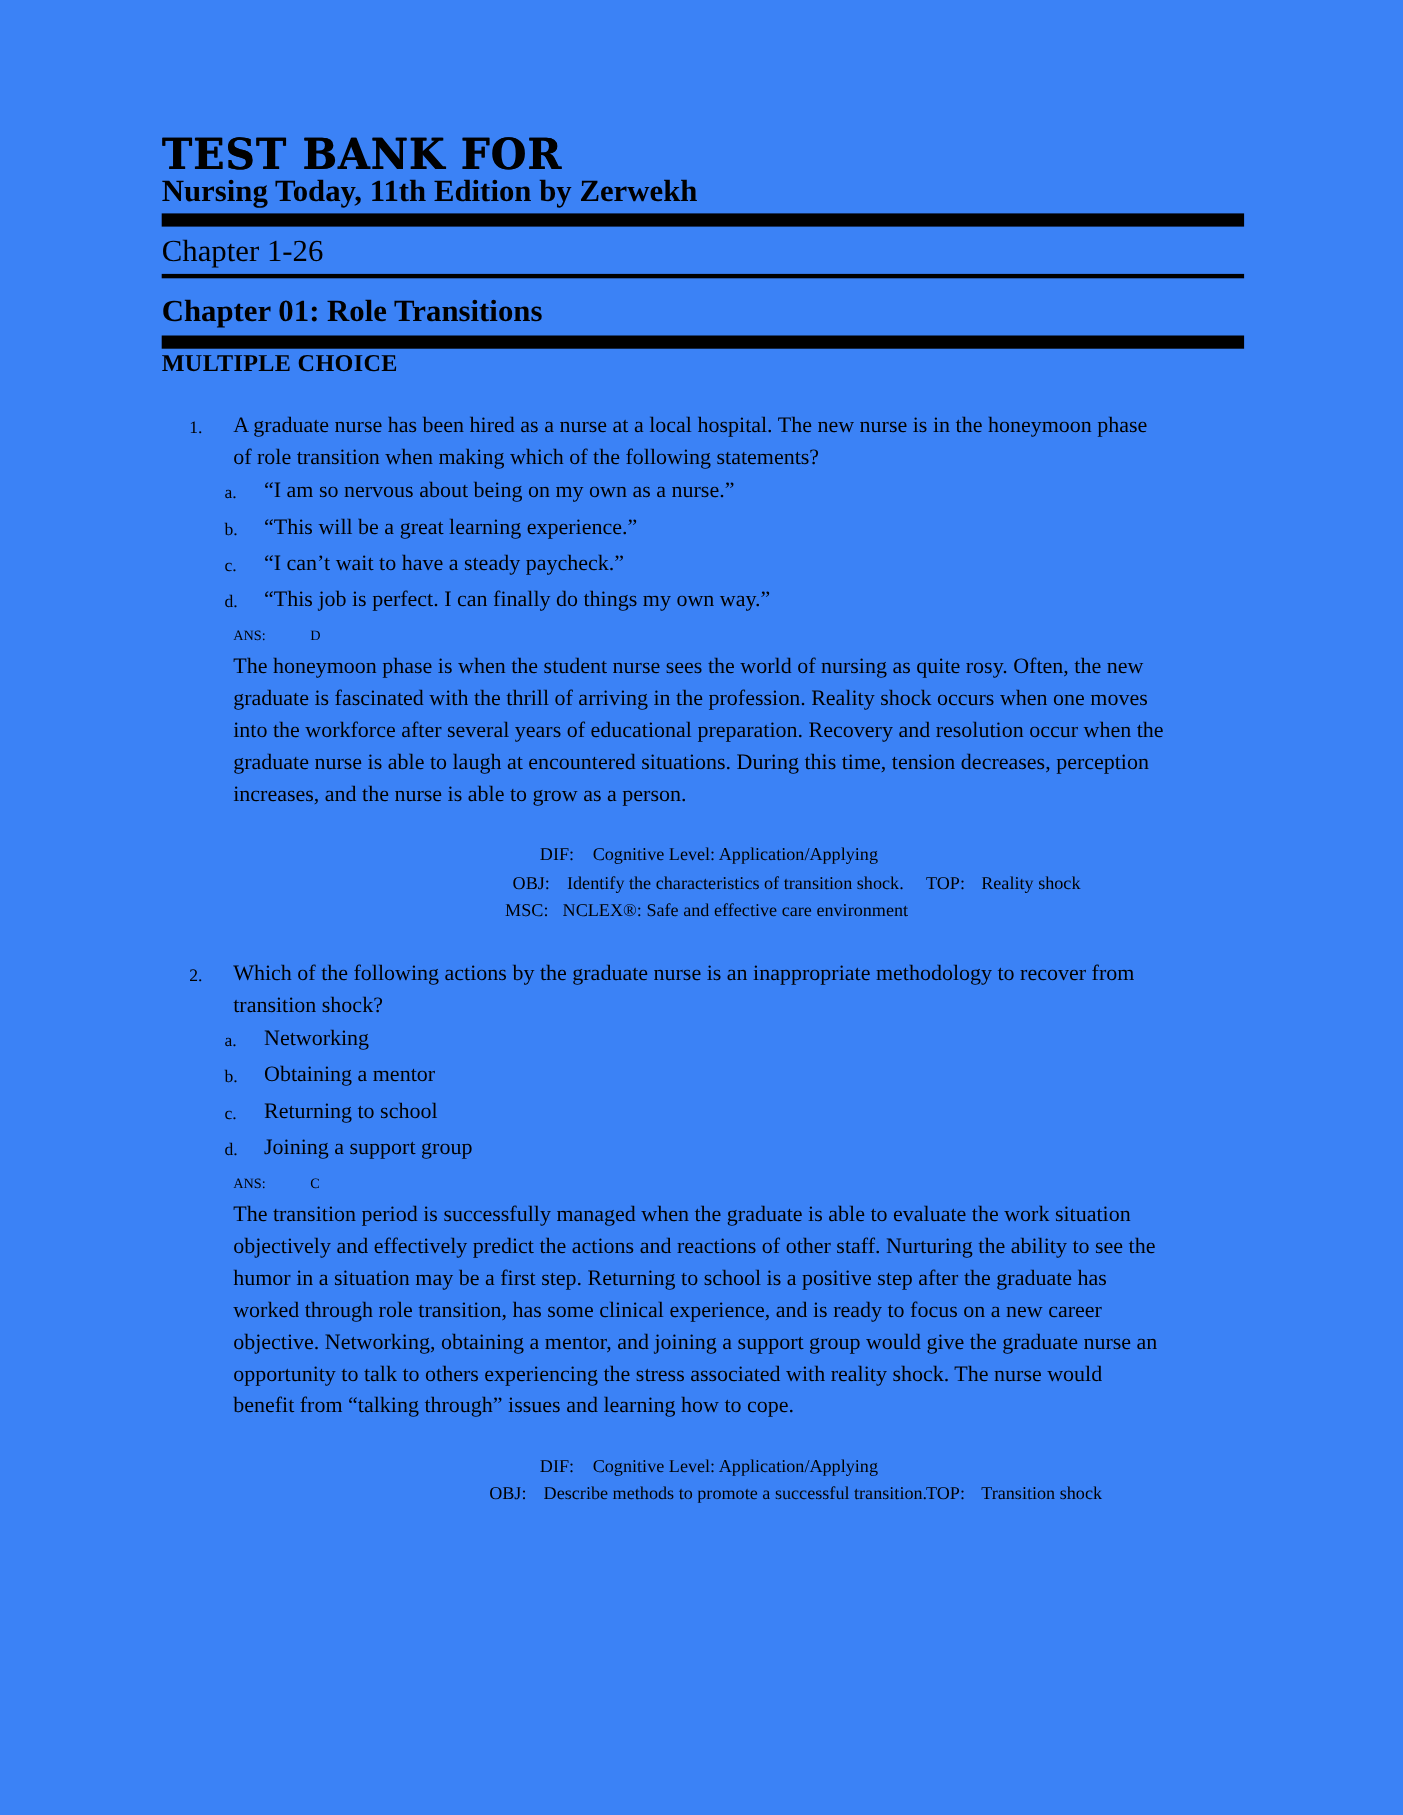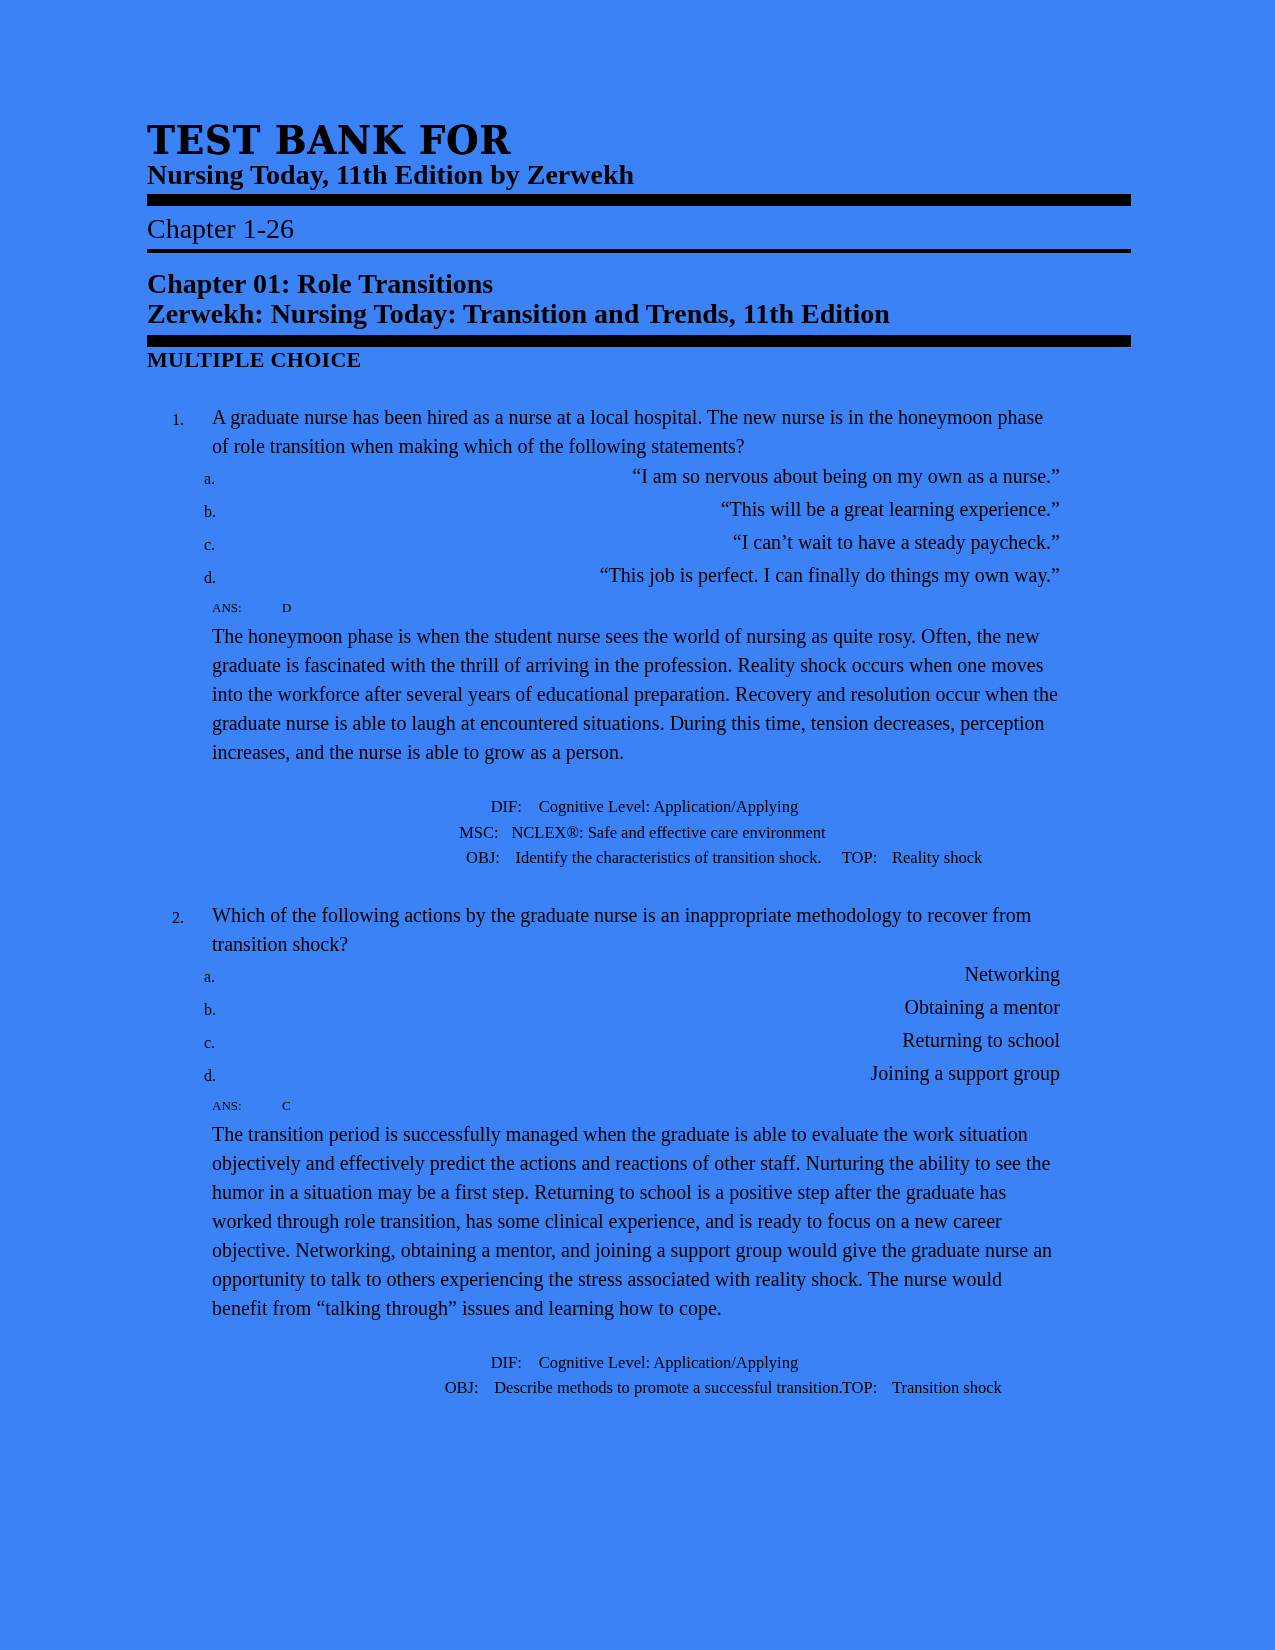--- a/index.html
+++ b/index.html
@@ -46,21 +46,21 @@
   .question { display: flex; margin-top: 30px; }
   .qnum {
     margin-left: 25px; width: 40px; flex: none;
     font-size: 16px; line-height: 29px; padding-top: 2px;
   }
   .qbody { width: 848px; flex: none; }
   .stem { font-size: 20px; line-height: 29px; }
   .options { margin-left: -8px; }
   .option { display: flex; line-height: 30px; }
   .opt-letter { width: 36px; flex: none; font-size: 16px; padding-top: 3px; }
-  .opt-text { font-size: 20px; flex: 1; text-align: right; }
+  .opt-text { font-size: 20px; flex: 1; }
   .ans-row { font-size: 13px; line-height: 29px; }
   .ans-label { display: inline-block; width: 70px; }
   .rationale { font-size: 20px; line-height: 29px; }
   .meta { margin-top: 27px; font-size: 16.5px; text-align: center; }
   .meta-row { line-height: 25.5px; position: relative; }
   .meta-label { display: inline-block; width: 65px; }
   .top-group { position: absolute; left: 615px; top: 0; white-space: nowrap; }
   .top-label { display: inline-block; width: 65px; }
 </style>
 </head>
@@ -68,21 +68,20 @@
 
 <div class="page">
   <div class="content">
 
     <div class="tb-title">TEST BANK FOR</div>
     <div class="subtitle">Nursing Today, 11th Edition by Zerwekh</div>
     <div class="bar bar-1"></div>
     <div class="chapter-range">Chapter 1-26</div>
     <div class="thin-rule"></div>
     <div class="chapter-title">Chapter 01: Role Transitions</div>
-    <div class="book-title">Zerwekh: Nursing Today: Transition and Trends, 11th Edition</div>
     <div class="bar bar-2"></div>
 
     <div class="section-heading">MULTIPLE CHOICE</div>
 
     <div class="question">
       <div class="qnum">1.</div>
       <div class="qbody">
         <div class="stem">A graduate nurse has been hired as a nurse at a local hospital. The new nurse is in the honeymoon phase of role transition when making which of the following statements?</div>
         <div class="options">
           <div class="option">
@@ -104,27 +103,27 @@
         </div>
         <div class="ans-row">
           <span class="ans-label">ANS:</span><span>D</span>
         </div>
         <div class="rationale">The honeymoon phase is when the student nurse sees the world of nursing as quite rosy. Often, the new graduate is fascinated with the thrill of arriving in the profession. Reality shock occurs when one moves into the workforce after several years of educational preparation. Recovery and resolution occur when the graduate nurse is able to laugh at encountered situations. During this time, tension decreases, perception increases, and the nurse is able to grow as a person.</div>
         <div class="meta">
           <div class="meta-row">
             <span class="meta-label">DIF:</span><span>Cognitive Level: Application/Applying</span>
           </div>
           <div class="meta-row">
-            <span class="meta-label">MSC:</span><span>NCLEX®: Safe and effective care environment</span>
-          </div>
-          <div class="meta-row">
             <span class="meta-label">OBJ:</span><span>Identify the characteristics of transition shock.</span>
             <span class="top-group">
               <span class="top-label">TOP:</span><span>Reality shock</span>
             </span>
+          </div>
+          <div class="meta-row">
+            <span class="meta-label">MSC:</span><span>NCLEX®: Safe and effective care environment</span>
           </div>
         </div>
       </div>
     </div>
 
     <div class="question">
       <div class="qnum">2.</div>
       <div class="qbody">
         <div class="stem">Which of the following actions by the graduate nurse is an inappropriate methodology to recover from transition shock?</div>
         <div class="options">

